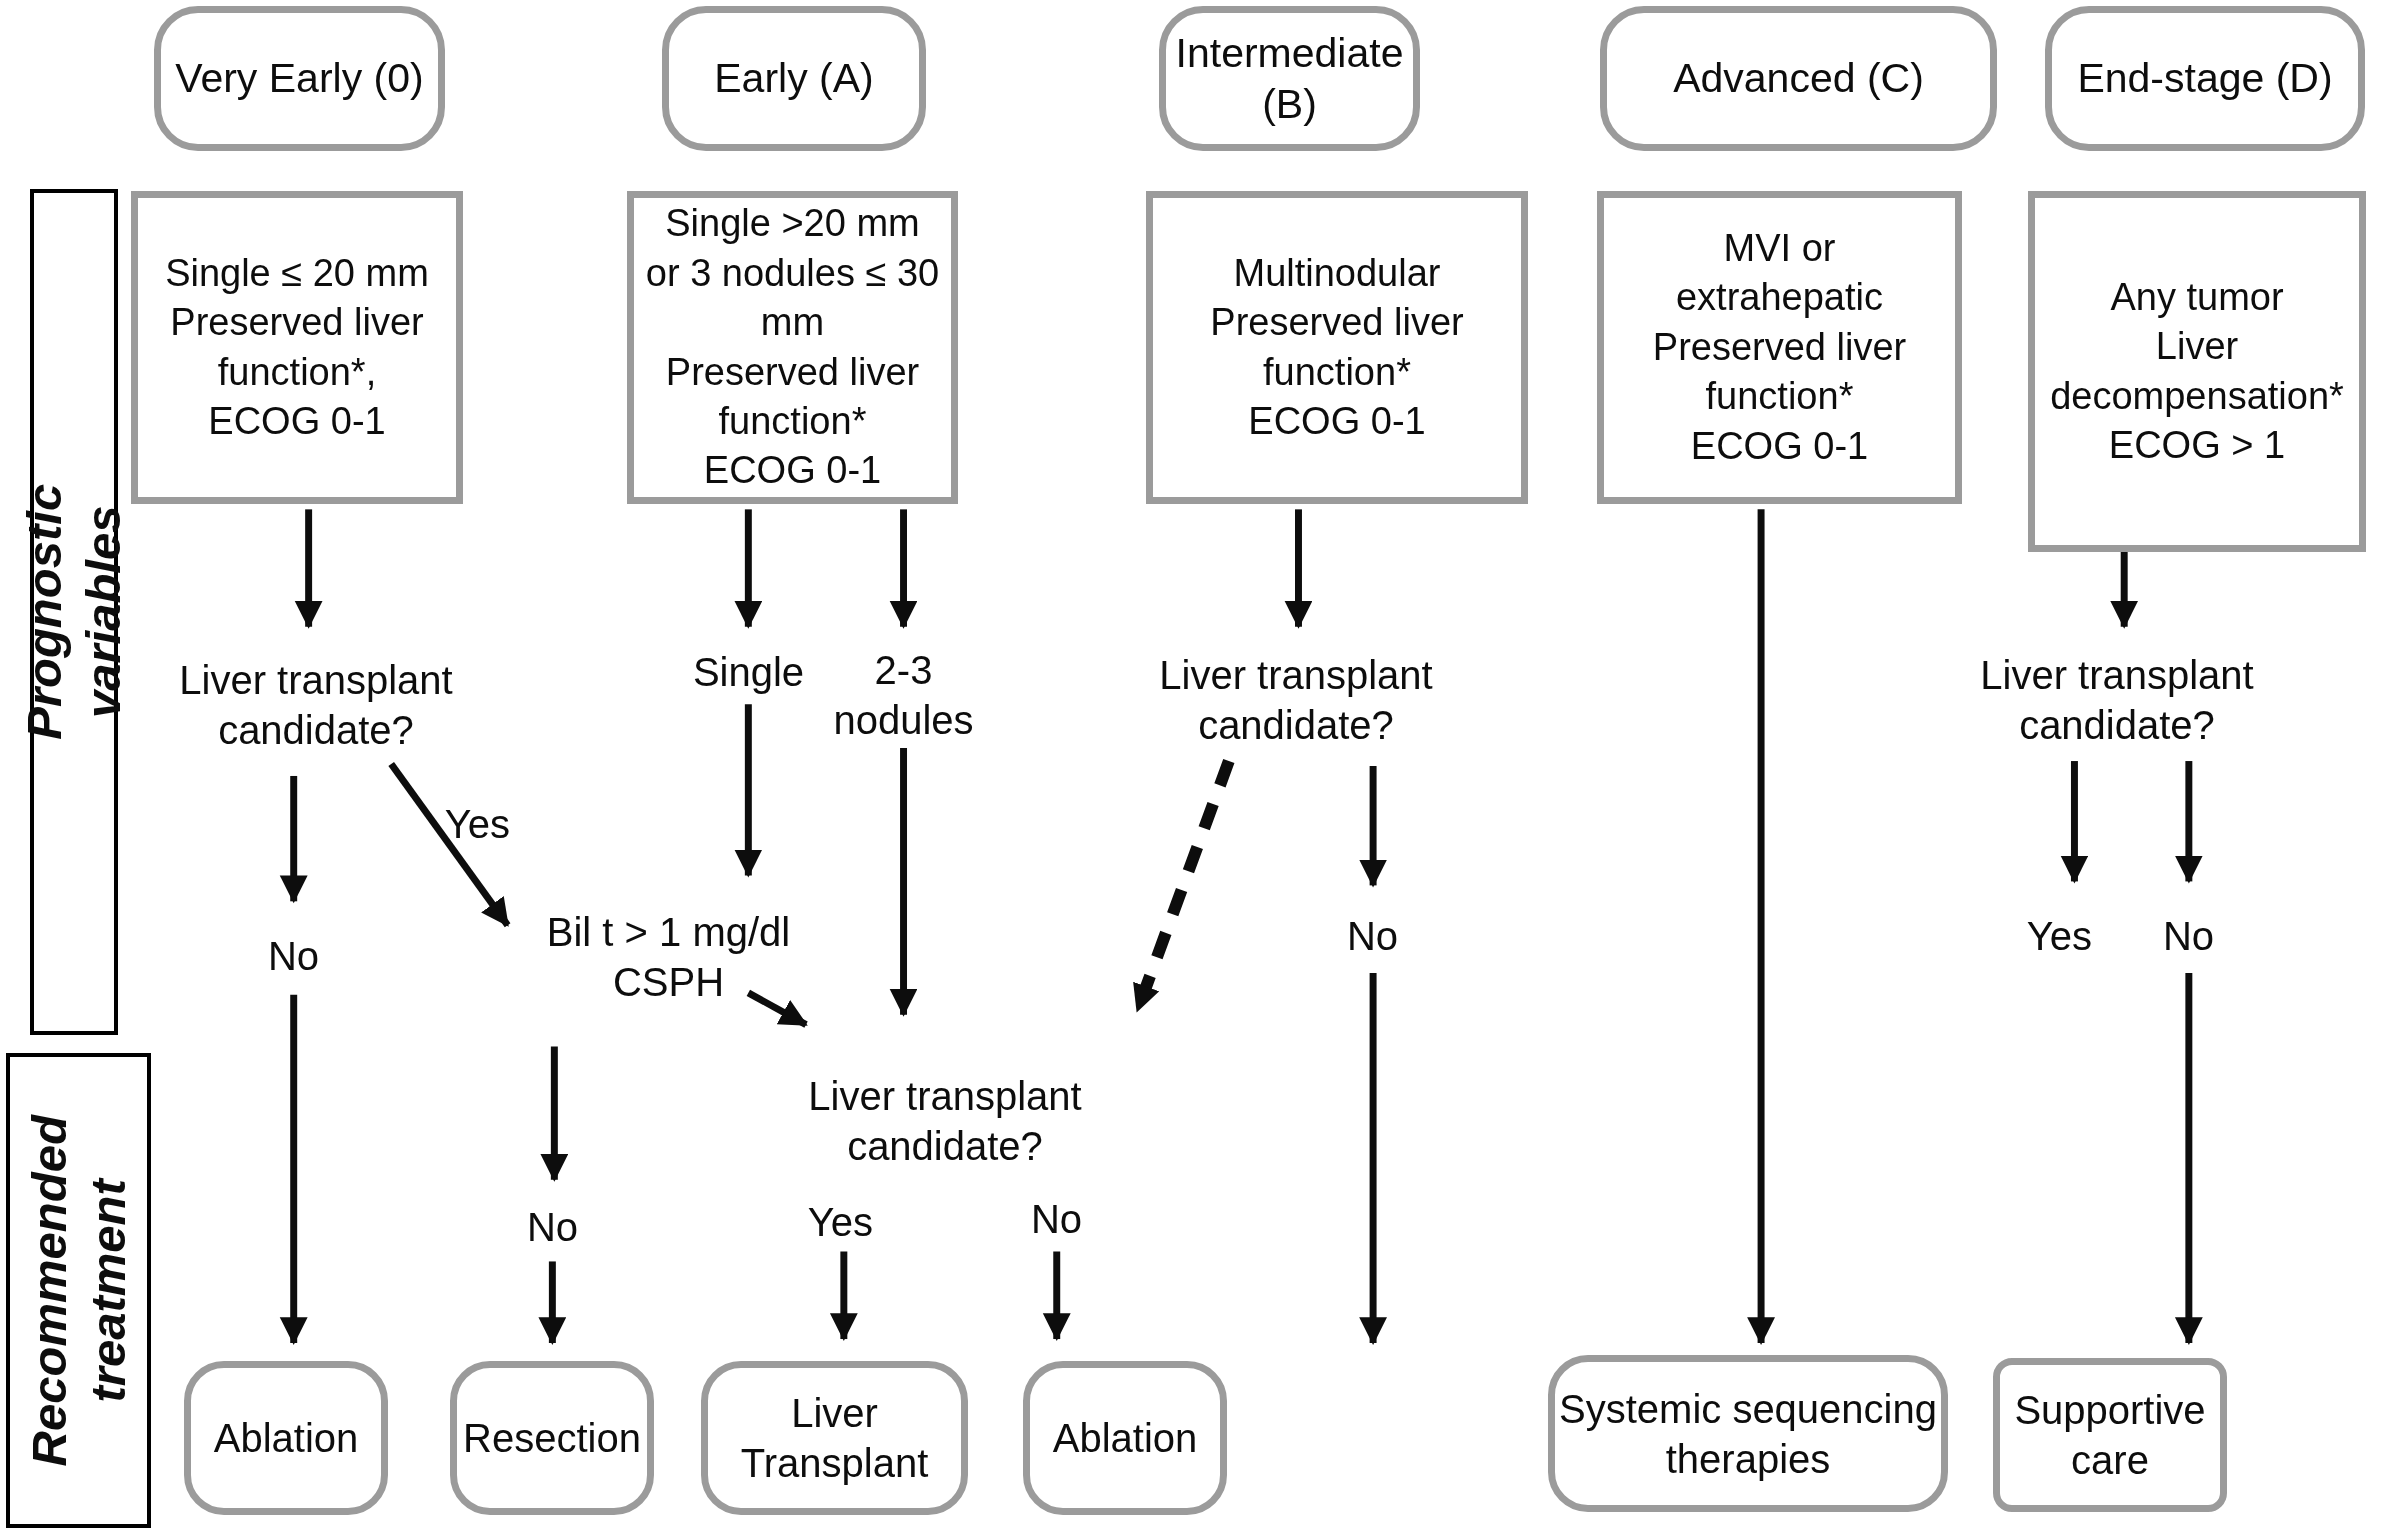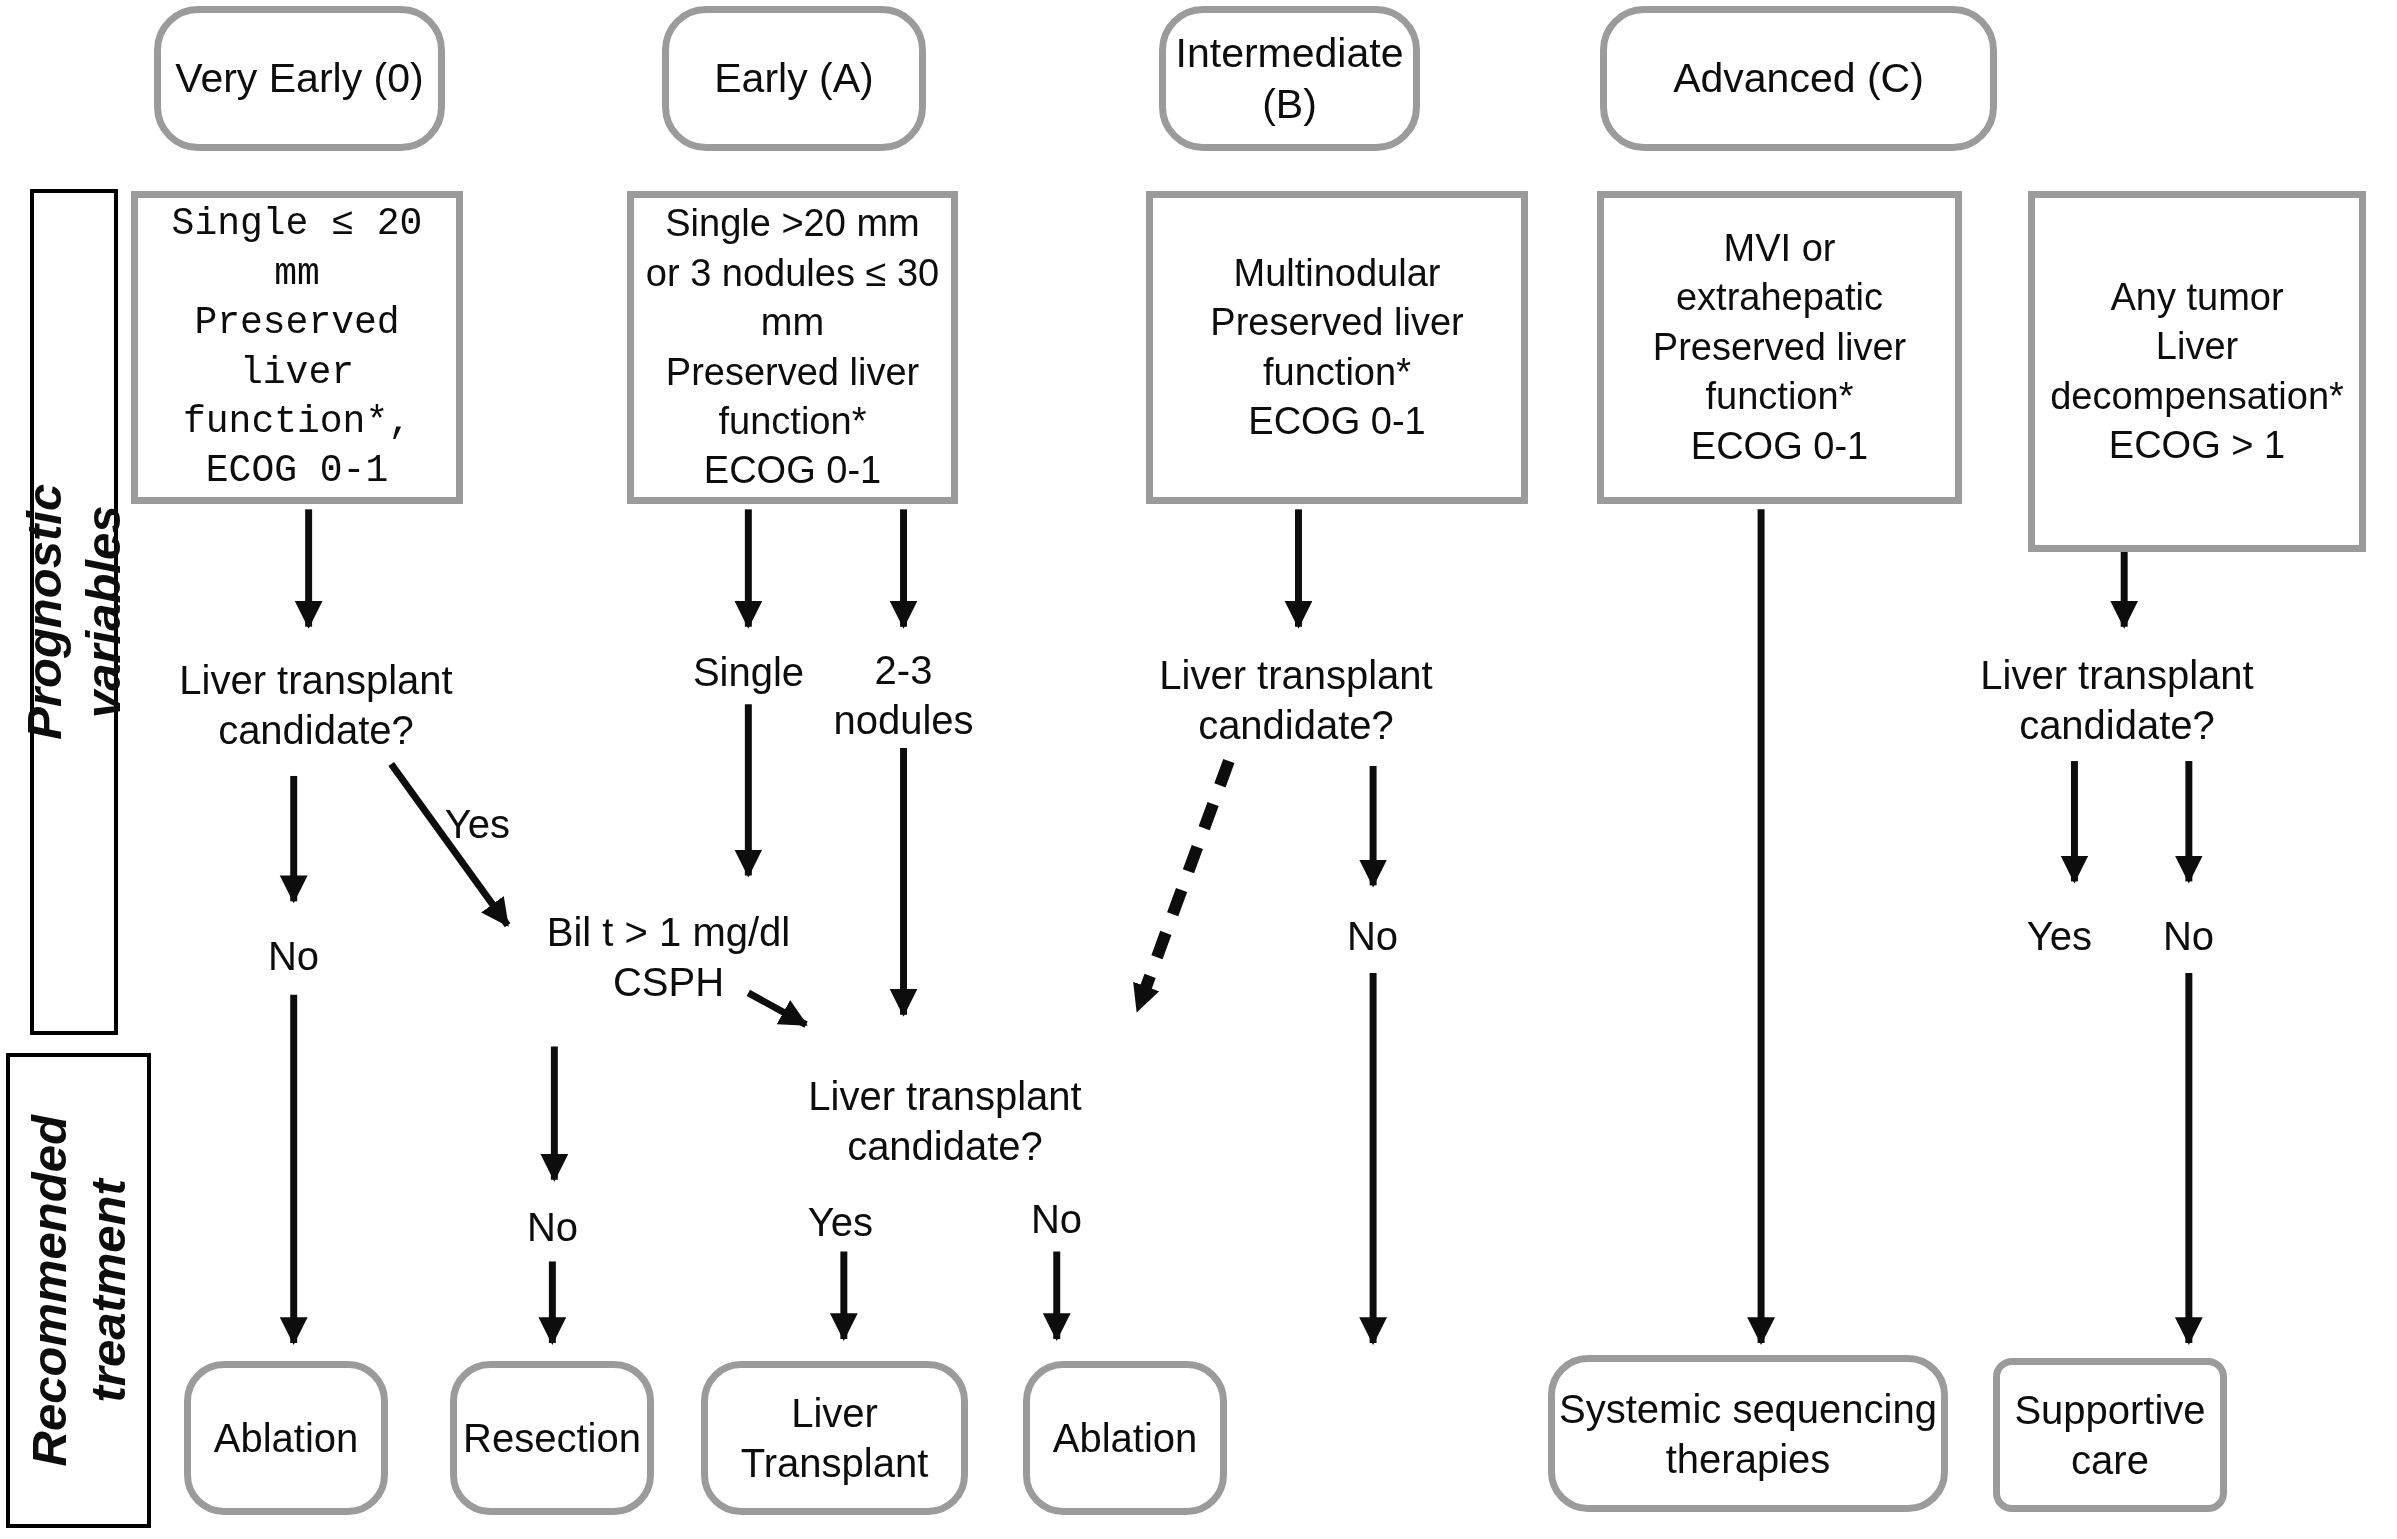--- a/index.html
+++ b/index.html
@@ -94,22 +94,23 @@
   <div class="side" style="left:6px;top:1053px;width:145px;height:475px;">
     <span>Recommended
 treatment</span>
   </div>
 
   <div class="pill" style="left:154px;top:6px;width:291px;height:145px;">Very Early (0)</div>
   <div class="pill" style="left:1159px;top:6px;width:261px;height:145px;">Intermediate
 (B)</div>
   <div class="pill" style="left:662px;top:6px;width:264px;height:145px;">Early (A)</div>
   <div class="pill" style="left:1600px;top:6px;width:397px;height:145px;">Advanced (C)</div>
+  <div class="pill" style="left:2045px;top:6px;width:320px;height:145px;">End-stage (D)</div>
 
-  <div class="crit" style="left:131px;top:191px;width:332px;height:313px;font-family:Liberation Mono, monospace;">Single ≤ 20 mm
+  <div class="crit" style="left:131px;top:191px;width:332px;height:313px;">Single ≤ 20 mm
 Preserved liver
 function*,
 ECOG 0-1</div>
   <div class="crit" style="left:627px;top:191px;width:331px;height:313px;">Single &gt;20 mm
 or 3 nodules ≤ 30 mm
 Preserved liver
 function*
 ECOG 0-1</div>
   <div class="crit" style="left:1146px;top:191px;width:382px;height:313px;">Multinodular
 Preserved liver

